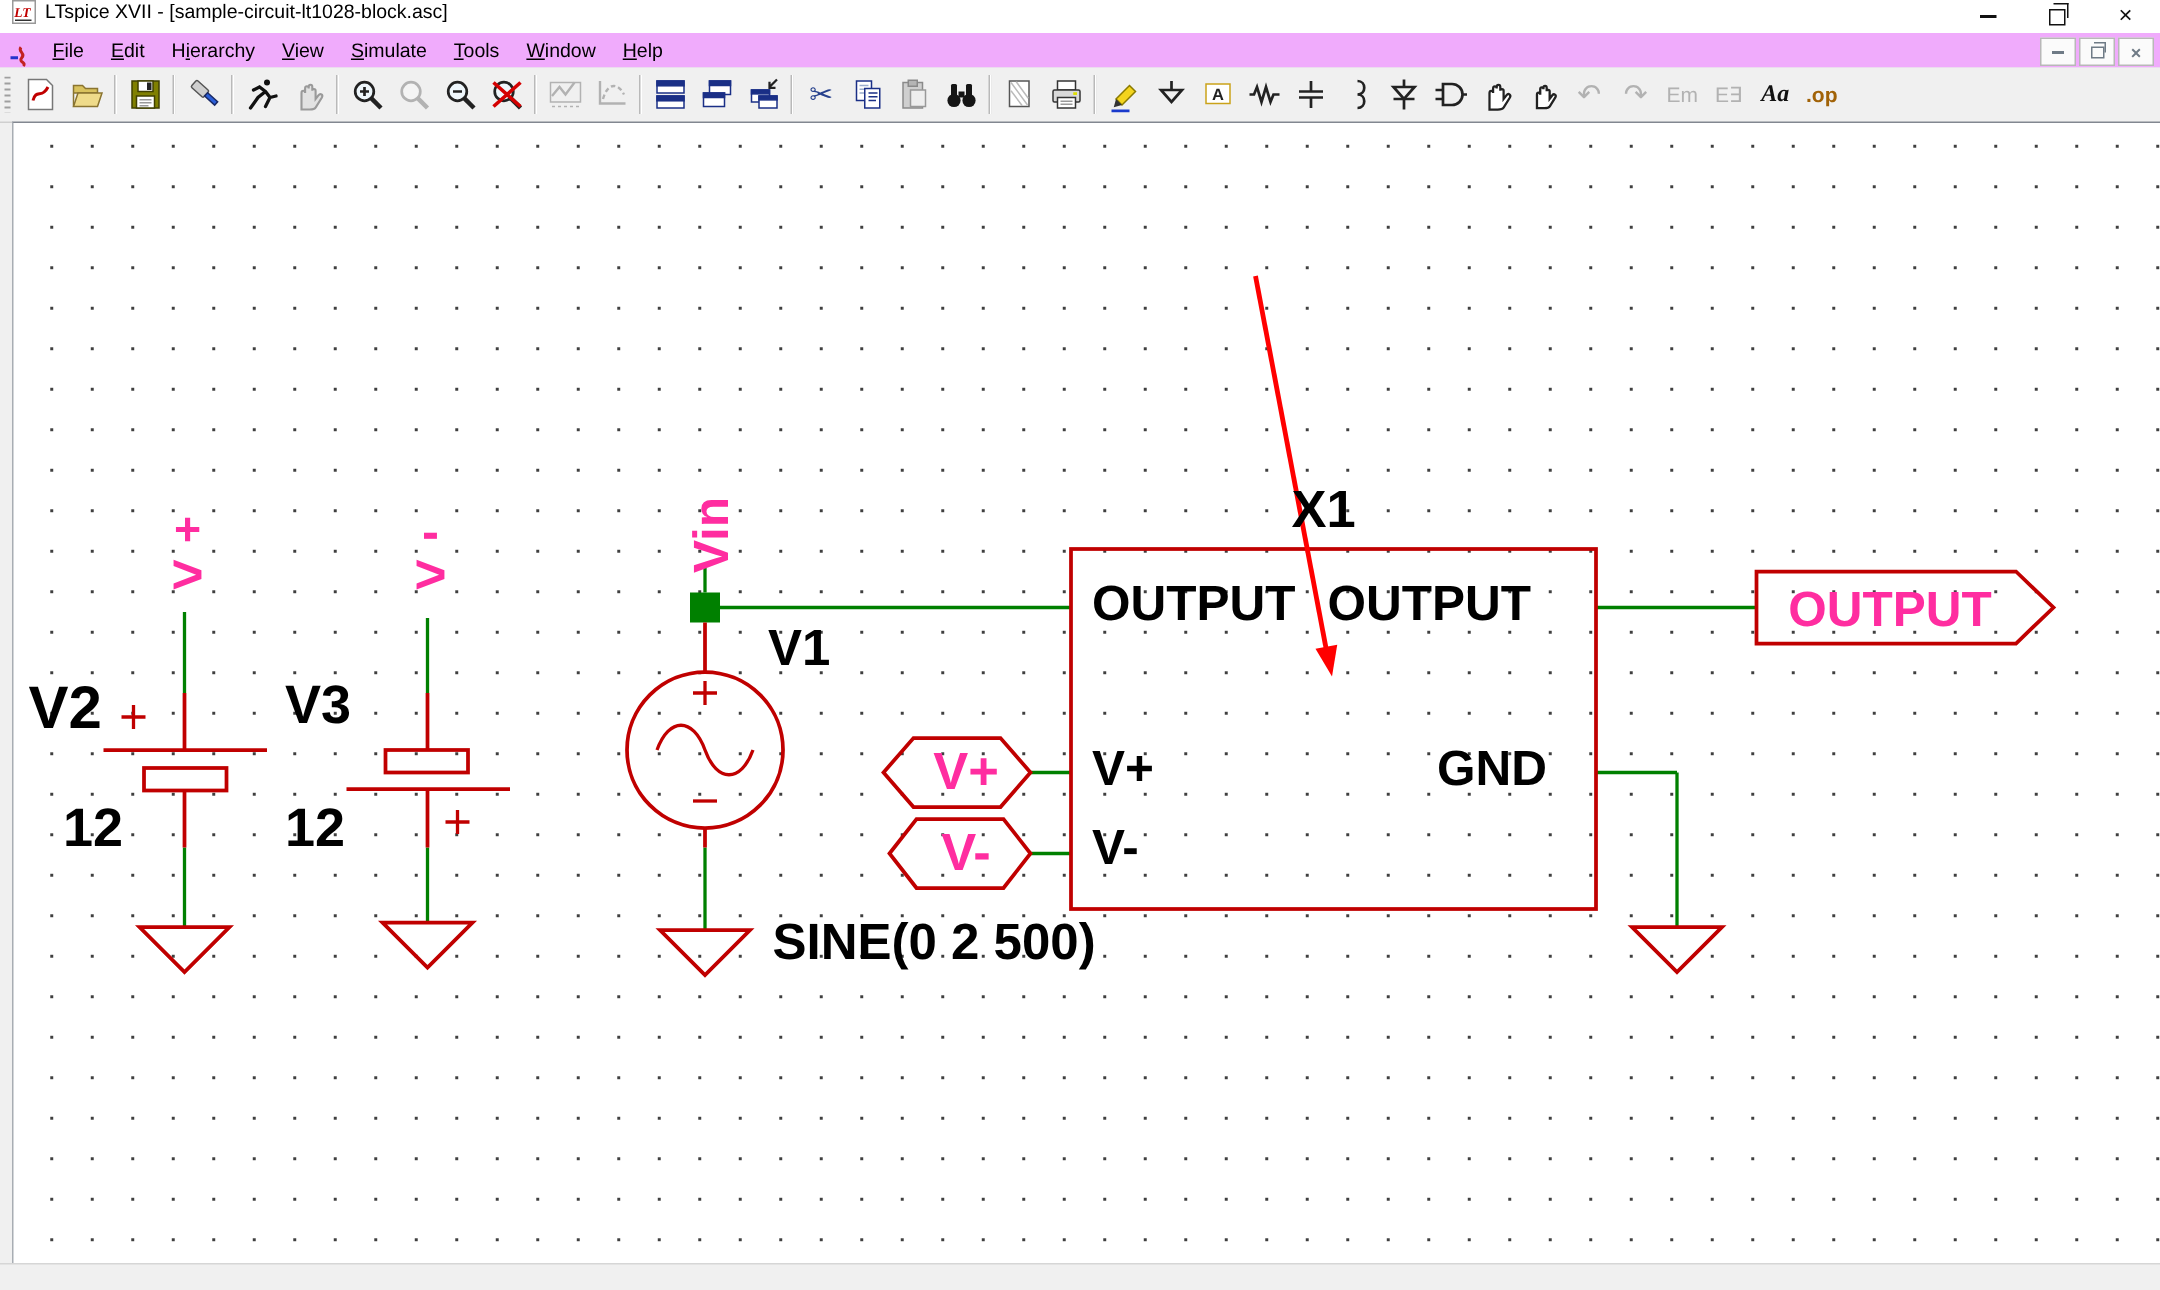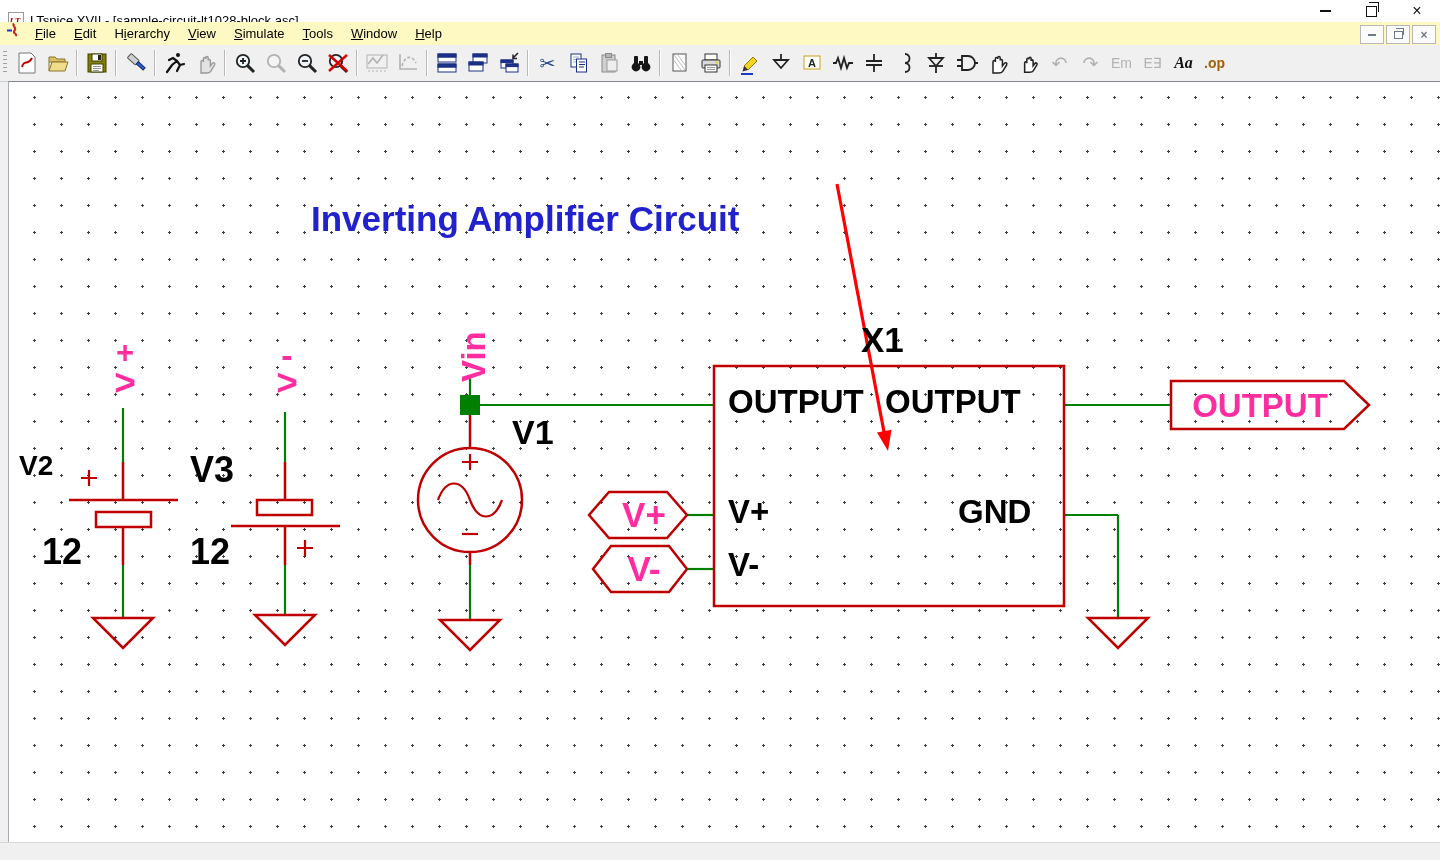--- a/index.html
+++ b/index.html
@@ -1,30 +1,30 @@
 <!DOCTYPE html>
 <html><head>
 <meta charset="utf-8">
 <style>
   html,body{margin:0;padding:0}
   body{width:1440px;height:860px;position:relative;background:#f0f0f0;
        font-family:"Liberation Sans",sans-serif;overflow:hidden;-webkit-font-smoothing:antialiased}
   
   .titlebar{position:absolute;left:0;top:0;width:1440px;height:40px;background:#ffffff;
-            display:flex;align-items:center;font-size:13px;color:#000}
+            display:flex;align-items:flex-start;font-size:13px;color:#000}
   .titlebar .appicon{margin:0 6px 0 8px;display:flex}
   .wbtns{position:absolute;right:0;top:0;height:22px;display:flex;align-items:center}
   .wbtn{width:46px;height:22px;display:flex;align-items:center;justify-content:center;color:#111}
   .min-ico{width:11px;height:1.6px;background:#111}
   .restore-ico{position:relative;width:9px;height:9px;border:1.4px solid #111;background:#fff}
   .restore-ico::before{content:"";position:absolute;left:2.4px;top:-4.6px;width:9px;height:9px;
             border-top:1.4px solid #111;border-right:1.4px solid #111}
   .close-ico{font-size:16px;line-height:16px;font-weight:400}
-  .menubar{position:absolute;left:0;top:22px;width:1440px;height:23px;background:#fef9c3;
-           display:flex;align-items:flex-start;font-size:13px;color:#000;border-bottom:1px solid #e2e2e2}
+  .menubar{position:absolute;left:0;top:22px;width:1440px;height:23px;background:#f0abfc;
+           display:flex;align-items:flex-end;font-size:13px;color:#000;border-bottom:1px solid #e2e2e2}
   .menubar .docicon{margin:0 4px 0 6px;display:flex}
   .mitem{padding:0 9px;height:100%;display:flex;align-items:center}
   .u{text-decoration:underline}
   .mdibtns{position:absolute;right:4px;top:3px;display:flex;gap:2px}
   .mdib{width:22px;height:17px;background:#fbfbfb;border:1px solid #b8b8b8;display:flex;
         align-items:center;justify-content:center;color:#6f7b86}
   .mdib .min-ico{width:8px;height:2px;background:#6f7b86}
   .mdib .restore-s{position:relative;width:7px;height:6px;border:1.4px solid #6f7b86}
   .mdib .restore-s::before{content:"";position:absolute;left:1.6px;top:-3.6px;width:7px;height:6px;
         border-top:1.4px solid #6f7b86;border-right:1.4px solid #6f7b86}
@@ -443,39 +443,39 @@
       <path d="M1079,536 H1139 L1109,566 Z"></path>
     </g>
 
     <g>
       <path d="M828,102 L875,350" stroke="#FF0000" stroke-width="3.2" fill="none"></path>
       <polygon points="879,369 868,350.5 882.5,347.8" fill="#FF0000"></polygon>
     </g>
   </svg>
 
 
-  <div class="bluetitle">Inverting Amplifier Circuit</div>
 
   <div class="slabel pink" style="left:424px;top:242px;width:81px;height:35px;font-size:33px;line-height:35px;transform:rotate(-90deg)">Vin</div>
 
   <div class="vstack pink" style="left:95px;top:258px;width:42px">
     <span style="font-size:31px;line-height:26px">+</span>
     <span style="font-size:37px;line-height:34px">&gt;</span>
   </div>
   <div class="vstack pink" style="left:257px;top:262px;width:42px">
     <span style="font-size:34px;line-height:22px">-</span>
     <span style="font-size:37px;line-height:34px">&gt;</span>
   </div>
 
-  <div class="slabel" style="left:10px;top:370px;font-size:28px">V2</div>
+  <div class="slabel" style="left:10px;top:370px;font-size:40px">V2</div>
   <div class="slabel" style="left:181px;top:370px;font-size:36px">V3</div>
   <div class="slabel" style="left:33px;top:452px;font-size:36px">12</div>
   <div class="slabel" style="left:181px;top:452px;font-size:36px">12</div>
 
   <div class="slabel" style="left:503px;top:333px;font-size:34px">V1</div>
+  <div class="slabel" style="left:506px;top:529px;font-size:34px">SINE(0 2 500)</div>
 
   <div class="slabel" style="left:852px;top:240px;font-size:35px">X1</div>
   <div class="slabel" style="left:719px;top:303px;font-size:33px">OUTPUT</div>
   <div class="slabel" style="left:876px;top:303px;font-size:33px">OUTPUT</div>
   <div class="slabel" style="left:719px;top:413px;font-size:33px">V+</div>
   <div class="slabel" style="left:719px;top:466px;font-size:33px">V-</div>
   <div class="slabel" style="left:949px;top:413px;font-size:33px">GND</div>
 
   <div class="slabel pink" style="left:592px;top:410px;width:86px;height:46px;font-size:35px;line-height:46px;text-align:center">V+</div>
   <div class="slabel pink" style="left:592px;top:464px;width:86px;height:46px;font-size:35px;line-height:46px;text-align:center">V-</div>

